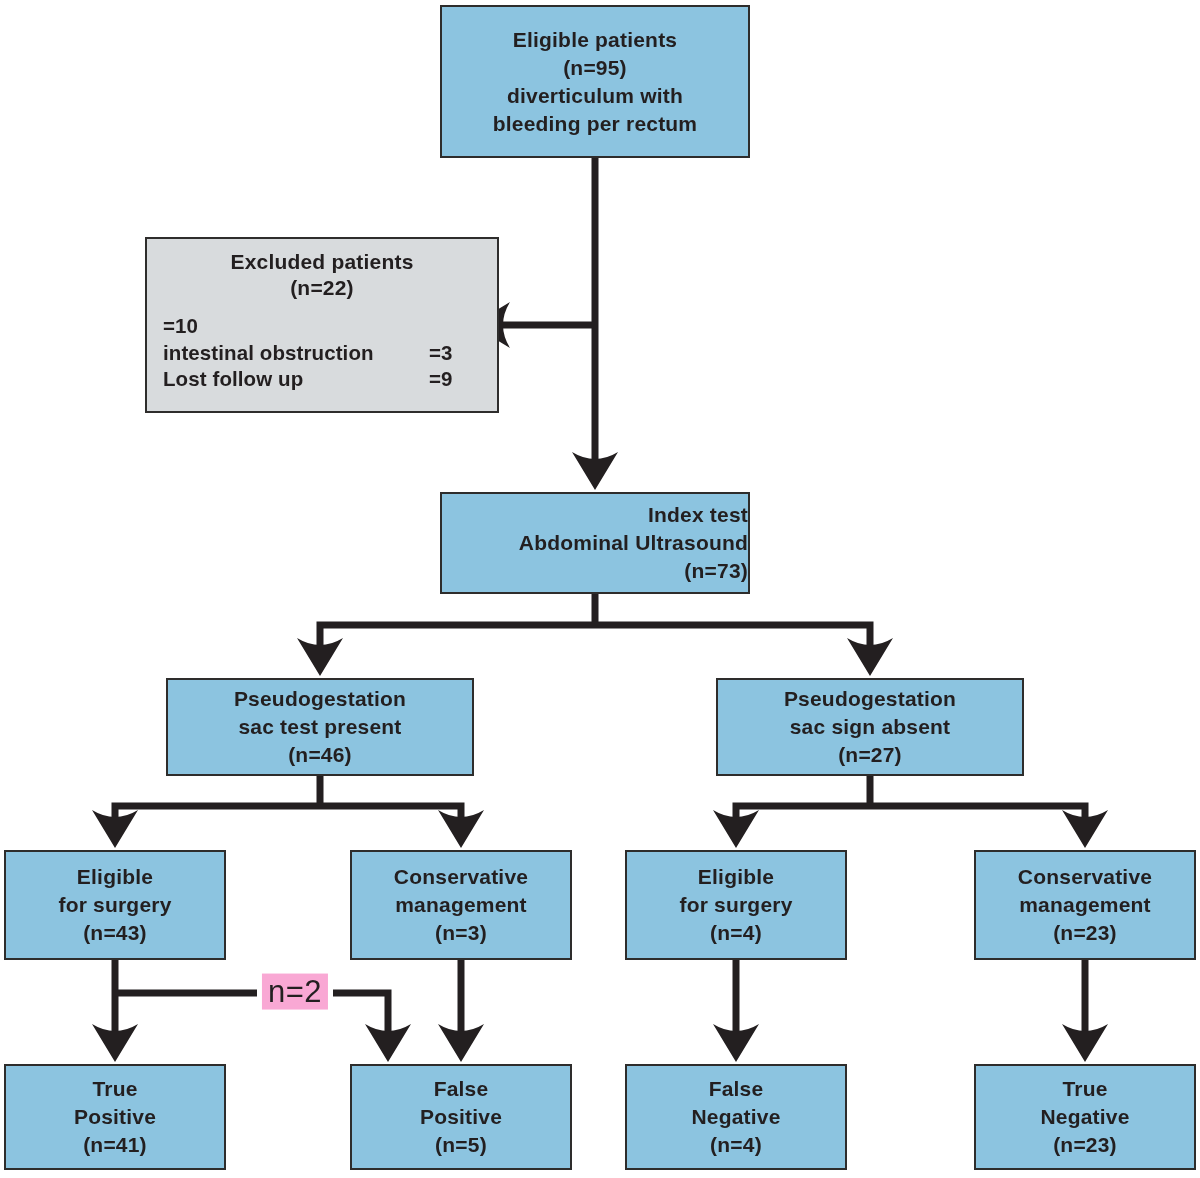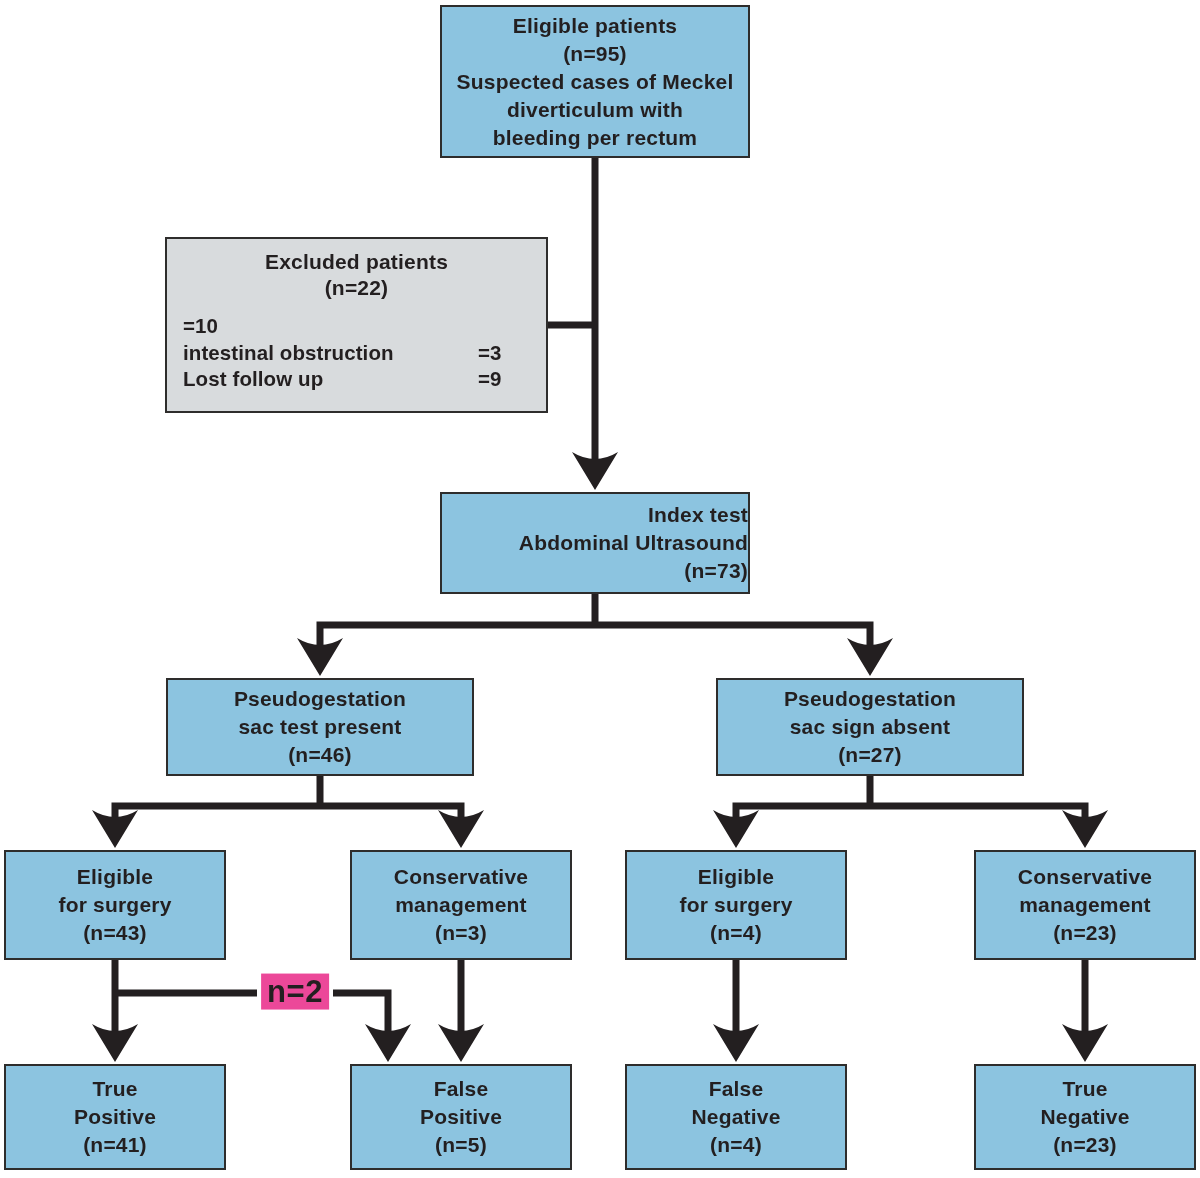--- a/index.html
+++ b/index.html
@@ -29,37 +29,37 @@
   .box.gray{
     background:var(--box-gray);
     display:block;text-align:left;padding:10px 16px 8px 16px;
   }
   .gray .xtitle{text-align:center;line-height:26px;}
   .gray .xbody{margin-top:12px;font-weight:600;line-height:26.5px;font-size:20.5px;letter-spacing:0.1px;}
   .gray .xrow{display:flex;justify-content:space-between;}
   .gray .xrow .val{min-width:52px;text-align:left;}
   
   .b-top      {left:440px; top:5px;    width:310px; height:153px;}
-  .b-excluded {left:145px; top:237px;  width:383px; height:176px;margin-left:20px;}
+  .b-excluded {left:145px; top:237px;  width:354px; height:176px;}
   .b-index    {left:440px; top:492px;  width:310px; height:102px;align-items:flex-end;}
   .b-present  {left:166px; top:678px;  width:308px; height:98px;}
   .b-absent   {left:716px; top:678px;  width:308px; height:98px;}
   .b-surg1    {left:4px;   top:850px;  width:222px; height:110px;}
   .b-cons1    {left:350px; top:850px;  width:222px; height:110px;}
   .b-surg2    {left:625px; top:850px;  width:222px; height:110px;}
   .b-cons2    {left:974px; top:850px;  width:222px; height:110px;}
   .b-tp       {left:4px;   top:1064px; width:222px; height:106px;}
   .b-fp       {left:350px; top:1064px; width:222px; height:106px;}
   .b-fn       {left:625px; top:1064px; width:222px; height:106px;}
   .b-tn       {left:974px; top:1064px; width:222px; height:106px;}
   .n2-label{
     position:absolute;left:295px;top:993px;z-index:2;
     transform:translate(-50%,-54%);
-    font-weight:bold;font-size:31px;letter-spacing:0.5px;
-    background:#ec4899;padding:0 6px;
+    font-weight:normal;font-size:31px;letter-spacing:0.5px;
+    background:#f9a8d4;padding:0 6px;
   }
 </style>
 </head>
 <body>
 
 <div class="canvas">
 
   <svg class="wires" width="1200" height="1178" viewBox="0 0 1200 1178">
     <g stroke="#231f20" stroke-width="7" fill="none">
       <path d="M595 158 L595 466"></path>
@@ -87,21 +87,20 @@
       <path d="M388 1062 L365 1024 Q388 1038 411 1024 Z"></path>
       <path d="M461 1062 L438 1024 Q461 1038 484 1024 Z"></path>
       <path d="M736 1062 L713 1024 Q736 1038 759 1024 Z"></path>
       <path d="M1085 1062 L1062 1024 Q1085 1038 1108 1024 Z"></path>
     </g>
   </svg>
 
   <div class="box b-top">
     <div class="ln">Eligible patients</div>
     <div class="ln">(n=95)</div>
-    <div class="ln">Suspected cases of Meckel</div>
     <div class="ln">diverticulum with</div>
     <div class="ln">bleeding per rectum</div>
   </div>
 
   <div class="box gray b-excluded">
     <div class="xtitle">
       <div class="ln">Excluded patients</div>
       <div class="ln">(n=22)</div>
     </div>
     <div class="xbody">

